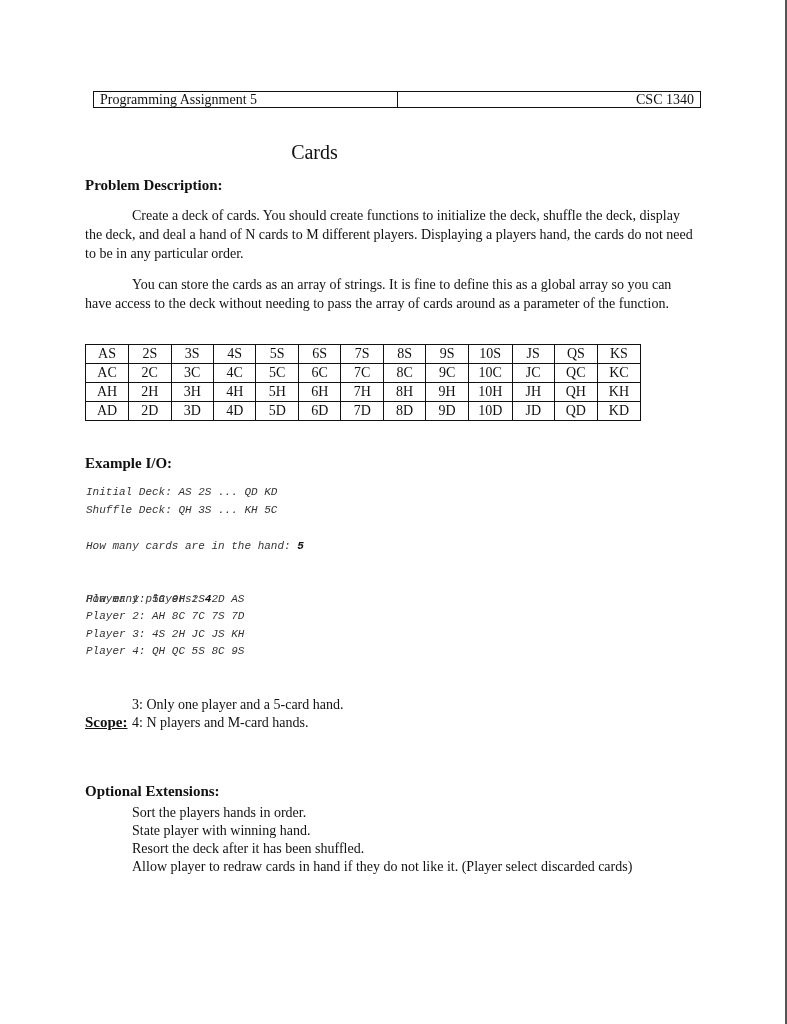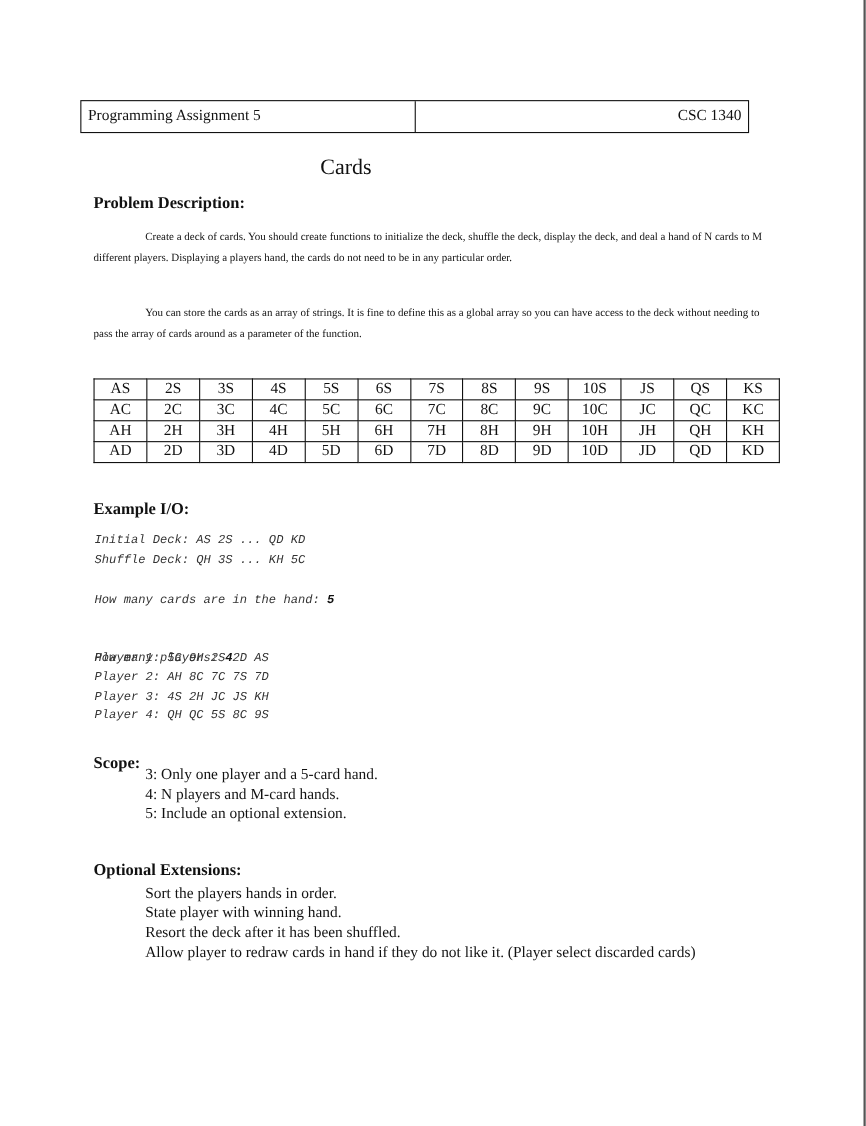--- a/index.html
+++ b/index.html
@@ -3,35 +3,35 @@
 <meta charset="utf-8">
 <style>
   html, body { margin: 0; padding: 0; }
   body {
     width: 787px; height: 1024px; background: #ffffff; position: relative;
     font-family: "Liberation Serif", "DejaVu Serif", serif; color: #111;
     overflow: hidden;
   }
   .right-edge { position: absolute; left: 785px; top: 0; width: 2px; height: 1024px; background: #555; }
   .header-table {
-    position: absolute; left: 73px; top: 91px; width: 608px; height: 30px;
+    position: absolute; left: 93px; top: 91px; width: 608px; height: 17px;
     border: 1px solid #111; display: flex; box-sizing: border-box;
     font-size: 14px;
   }
   .header-table .cell { flex: 1; display: flex; align-items: center; padding: 0 6px; }
   .header-table .cell.left { border-right: 1px solid #111; }
   .header-table .cell.right { justify-content: flex-end; }
   .title { position: absolute; left: 0; width: 629px; top: 141px; text-align: center; font-size: 20px; }
   .heading { position: absolute; left: 85px; font-weight: bold; font-size: 15px; }
   .para {
-    position: absolute; left: 85px; width: 610px; font-size: 10px; line-height: 19px;
+    position: absolute; left: 85px; width: 610px; font-size: 14px; line-height: 19px;
     text-indent: 47px; text-align: left;
   }
   .cards-table {
-    position: absolute; left: 85px; top: 344px; width: 624px; border-collapse: collapse;
+    position: absolute; left: 85px; top: 344px; width: 556px; border-collapse: collapse;
     font-size: 14px;
   }
   .cards-table td {
     border: 1px solid #111; text-align: center; height: 18px; padding: 0; width: 46.7px;
     line-height: 18px;
   }
   .mono {
     position: absolute; left: 86px; font-family: "Liberation Mono", "DejaVu Sans Mono", monospace;
     font-size: 11px; line-height: 18px; color: #333; white-space: pre; font-style: italic;
   }
@@ -123,25 +123,24 @@
 <div class="heading" style="top:455px;">Example I/O:</div>
 <div class="mono" style="top:483px;">Initial Deck: AS 2S ... QD KD</div>
 <div class="mono" style="top:501px;">Shuffle Deck: QH 3S ... KH 5C</div>
 <div class="mono" style="top:537px;"><span>How many cards are in the hand: </span><b>5</b></div>
 <div class="mono" style="top:554px;margin-top:36px;"><span>How many players: </span><b>4</b></div>
 <div class="mono" style="top:590px;">Player 1: 5C 9H 2S 2D AS</div>
 <div class="mono" style="top:607px;">Player 2: AH 8C 7C 7S 7D</div>
 <div class="mono" style="top:625px;">Player 3: 4S 2H JC JS KH</div>
 <div class="mono" style="top:642px;">Player 4: QH QC 5S 8C 9S</div>
 
-<div class="heading" style="top:686px;">Scope:</div>
+<div class="heading" style="top:714px;text-decoration:underline;">Scope:</div>
 <div class="list" style="top:696px;">
   <div>3: Only one player and a 5-card hand.</div>
   <div>4: N players and M-card hands.</div>
-  <div>5: Include an optional extension.</div>
 </div>
 
 <div class="heading" style="top:767px;margin-top:16px;">Optional Extensions:</div>
 <div class="list" style="top:804px;">
   <div>Sort the players hands in order.</div>
   <div>State player with winning hand.</div>
   <div>Resort the deck after it has been shuffled.</div>
   <div>Allow player to redraw cards in hand if they do not like it. (Player select discarded cards)</div>
 </div>
 

